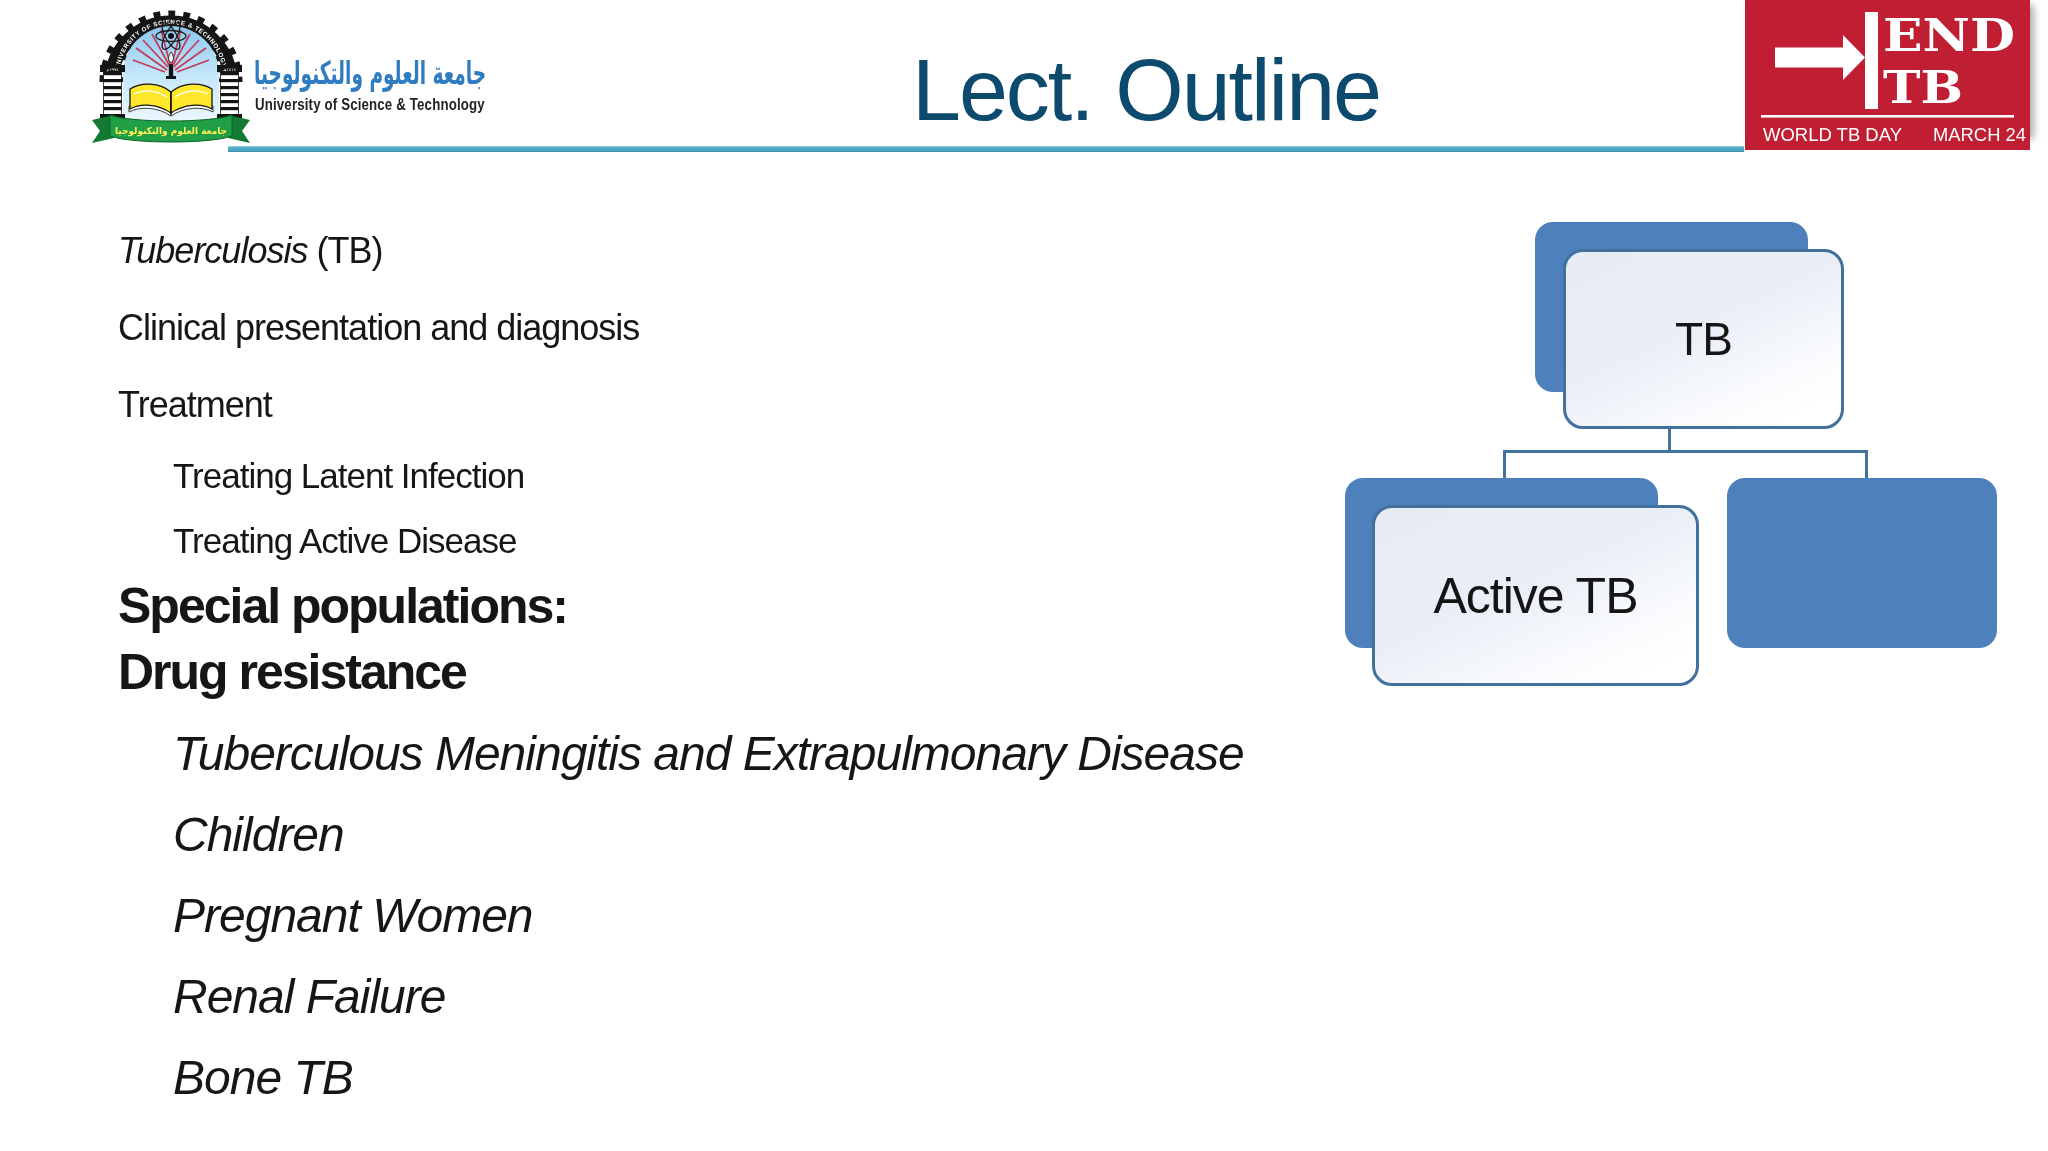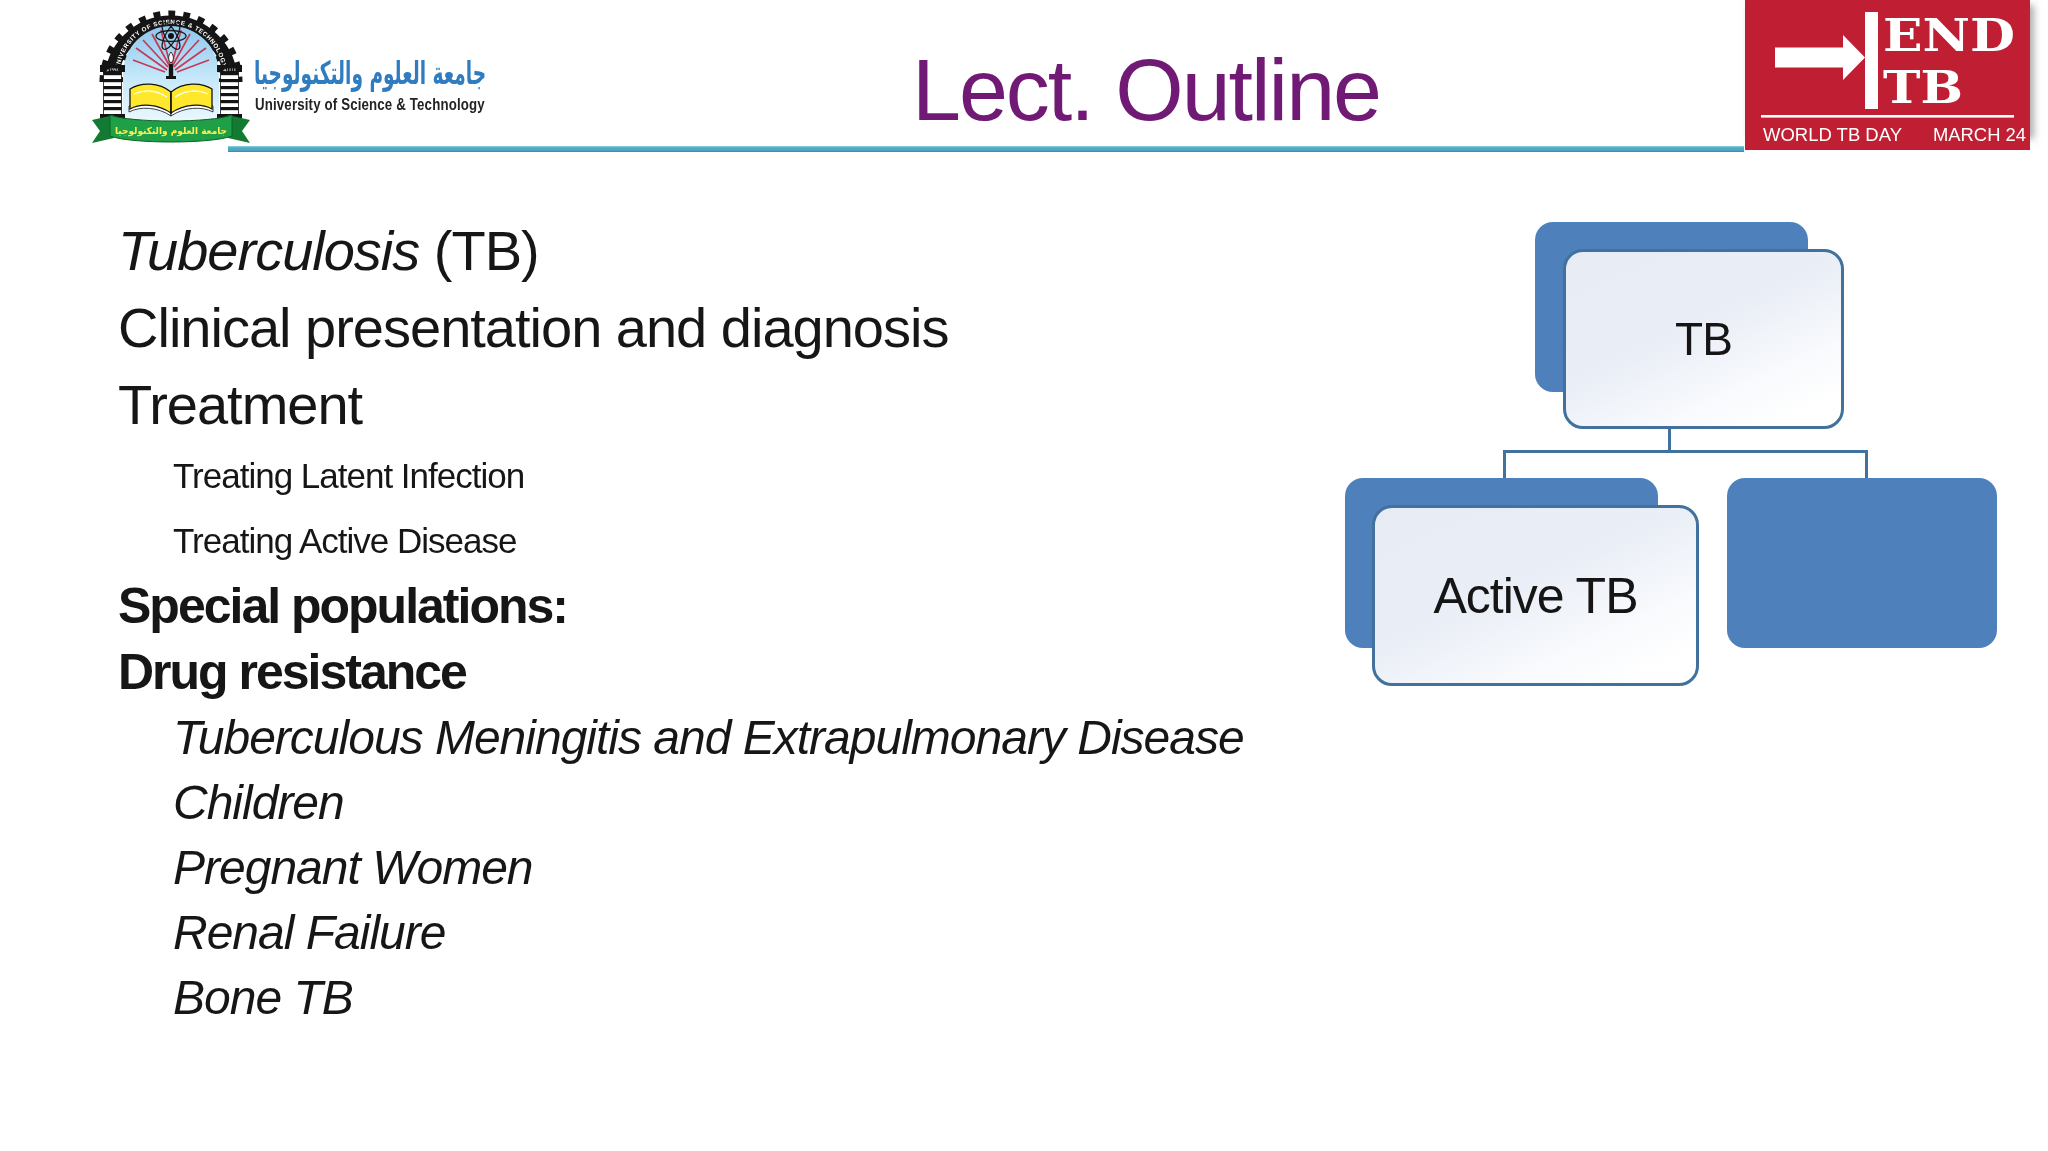--- a/index.html
+++ b/index.html
@@ -14,37 +14,37 @@
   .calligraphy-svg{position:absolute;left:248px;top:44px;width:244px;height:56px;}
   .tagline{
     position:absolute;left:255px;top:95px;
     font-size:17px;font-weight:700;color:#232323;
     transform:scaleX(.78);transform-origin:left top;white-space:nowrap;
     letter-spacing:.2px;
   }
   .slide-title{
     position:absolute;left:846px;top:46px;width:600px;
     font-size:88px;line-height:1.0;letter-spacing:-2px;
-    text-align:center;color:#701a75;white-space:nowrap;
+    text-align:center;color:#0c4a6e;white-space:nowrap;
   }
   .divider{
     position:absolute;left:228px;top:146px;width:1516px;height:6px;
     background:linear-gradient(180deg,#8fd0e2 0%,var(--accent-line) 35%,var(--accent-line) 72%,#3884a6 100%);
   }
   .endtb{
     position:absolute;left:1745px;top:0px;width:285px;height:134px;
     box-shadow:4px 5px 7px rgba(110,110,110,.55);
   }
   .endtb svg{display:block;}
   
   .outline{position:absolute;left:118px;top:212px;width:1420px;white-space:nowrap;}
-  .ol-main{font-size:56px;line-height:77px;letter-spacing:-1px;}
+  .ol-main{font-size:36px;line-height:77px;letter-spacing:-1px;}
   .ol-sub{font-size:35px;line-height:65px;letter-spacing:-1px;padding-left:55px;}
   .ol-bold{font-size:50px;line-height:66px;letter-spacing:-2px;font-weight:700;}
-  .ol-sub-italic{font-size:48px;line-height:65px;letter-spacing:-1px;padding-left:55px;font-style:italic;}
+  .ol-sub-italic{font-size:48px;line-height:65px;letter-spacing:-1px;padding-left:55px;font-style:italic;margin-top:16px;}
   .it{font-style:italic;}
   
   .node{position:absolute;}
   .node-back{
     position:absolute;left:0;top:0;border-radius:18px;
     background:var(--diagram-fill);
   }
   .node-front{
     position:absolute;border-radius:20px;
     border:3px solid var(--diagram-border);

